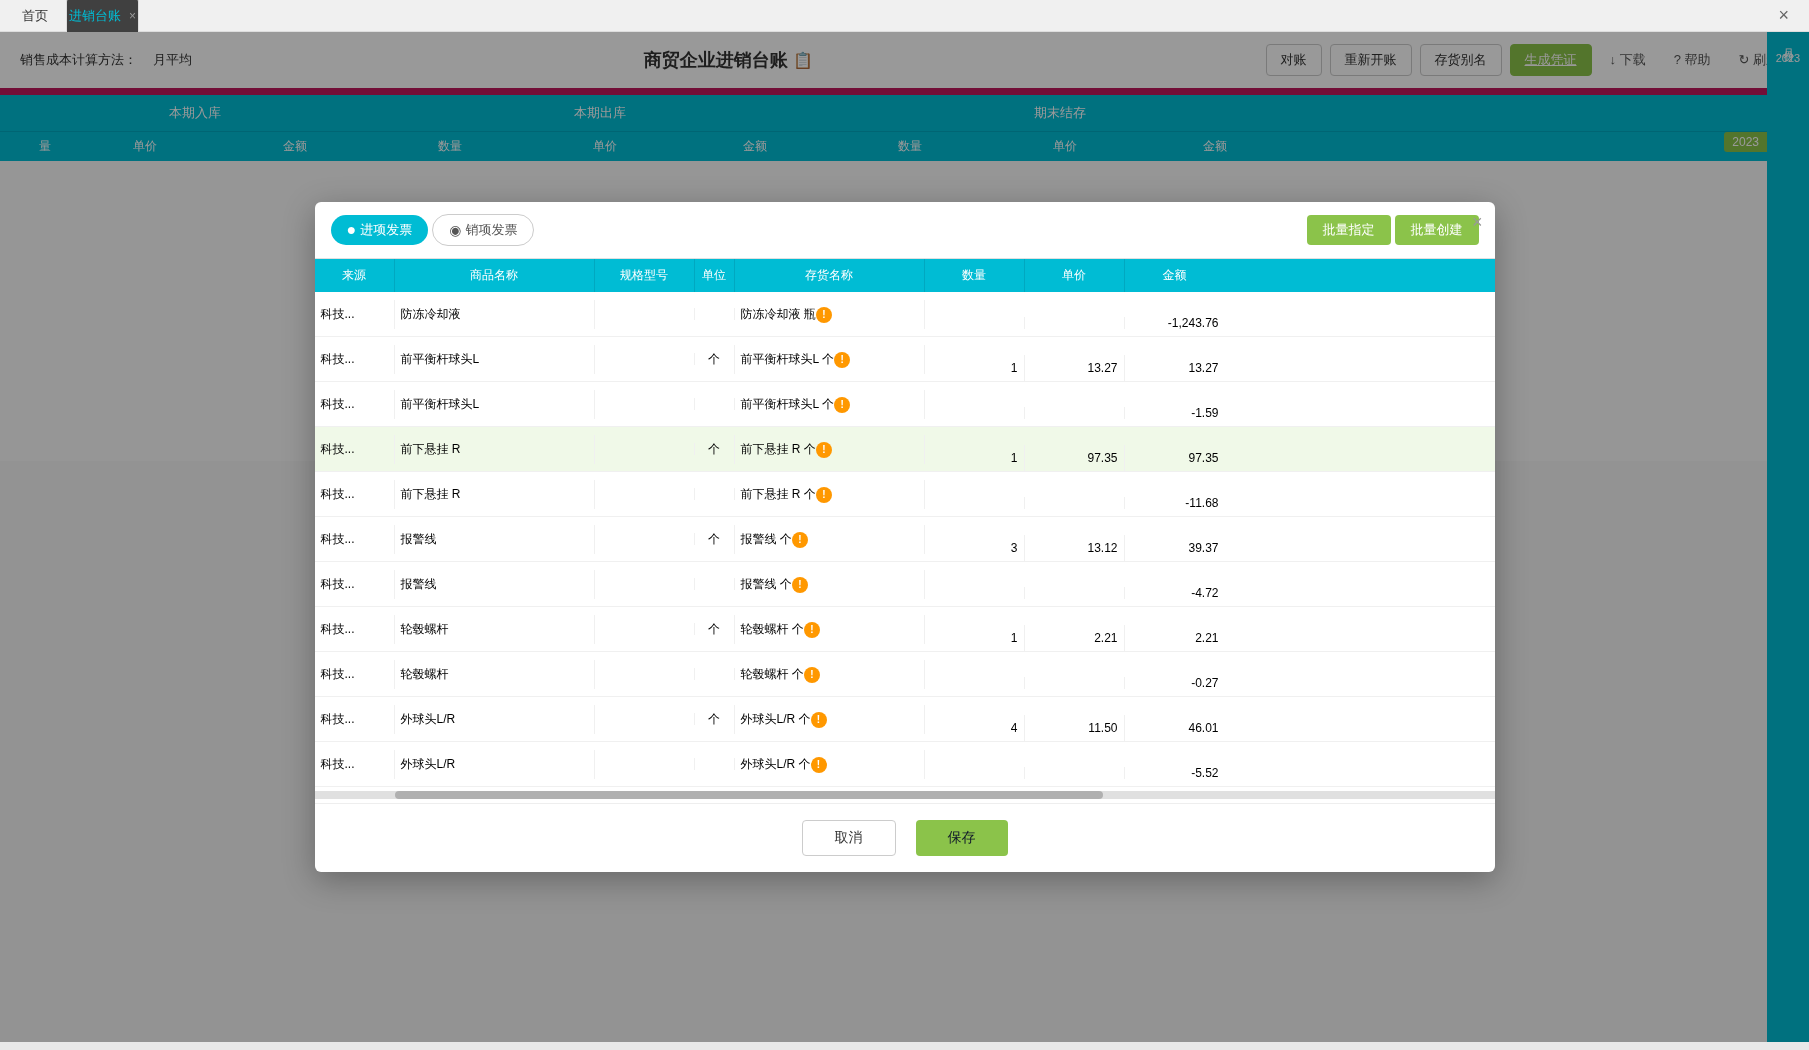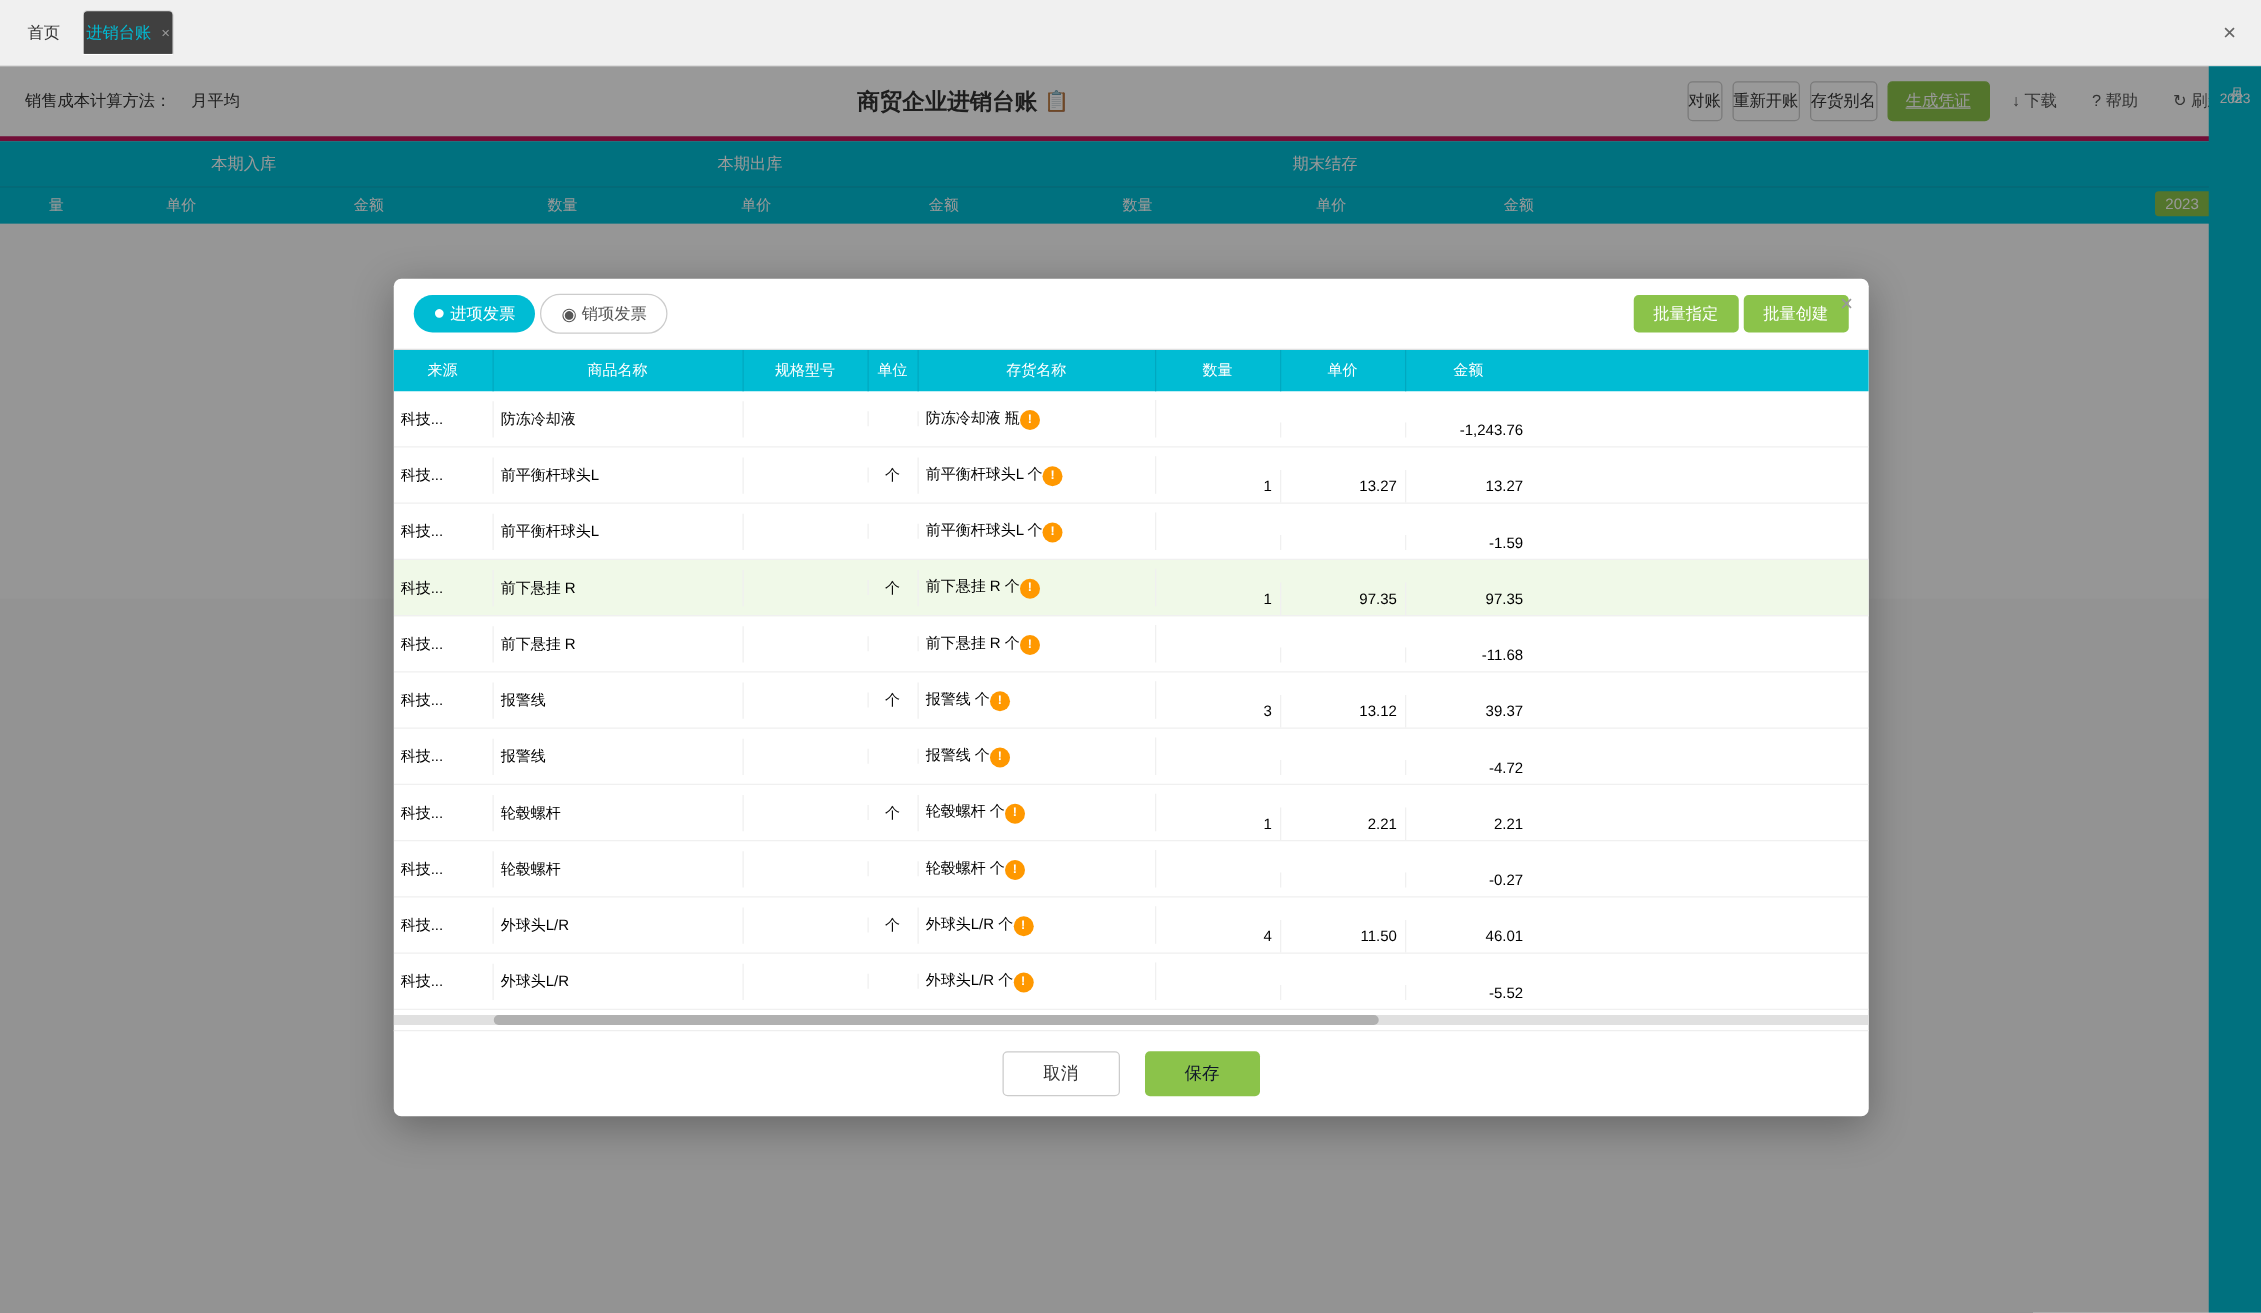--- a/index.html
+++ b/index.html
@@ -1,35 +1,35 @@
 <!DOCTYPE html>
 <html><head>
   <meta charset="utf-8">
   <style>
     * { box-sizing: border-box; margin: 0; padding: 0; }
     body { font-family: 'Microsoft YaHei', Arial, sans-serif; font-size: 13px; background: #e8e8e8; width: 1809px; height: 1050px; overflow: hidden; }
 
     
-    .top-bar { display: flex; align-items: center; height: 53px; background: #f0f0f0; border-bottom: 1px solid #ddd; padding: 0 8px; gap: 4px; }
+    .top-bar { display: flex; align-items: center; height: 32px; background: #f0f0f0; border-bottom: 1px solid #ddd; padding: 0 8px; gap: 4px; }
     .tab-home { padding: 8px 14px; font-size: 13px; color: #333; cursor: pointer; background: transparent; border: none; }
     .tab-active { background: #404040; border: 1px solid #ddd; border-bottom: 1px solid #fff; border-radius: 4px 4px 0 0; padding: 8px 2px; font-size: 13px; color: #00bcd4; cursor: pointer; display: flex; align-items: center; gap: 4px; text-align: center; }
     .tab-close { font-size: 12px; color: #999; margin-left: 4px; cursor: pointer; }
     .top-close-btn { margin-left: auto; font-size: 18px; color: #666; cursor: pointer; border: none; background: transparent; padding: 0 12px; }
 
     
     .page-bg { position: relative; width: 100%; height: calc(1050px - 40px); background: #f5f5f5; }
 
     
-    .page-header { display: flex; align-items: center; padding: 12px 20px; background: #fff; border-bottom: 4px solid #be185d; gap: 12px; }
+    .page-header { display: flex; align-items: center; padding: 12px 20px; background: #fff; border-bottom: 7px solid #be185d; gap: 12px; }
     .cost-label { font-size: 13px; color: #333; }
     .cost-method { font-size: 13px; color: #333; margin-left: 4px; }
     .page-title { flex: 1; text-align: center; font-size: 18px; font-weight: bold; color: #333; display: flex; align-items: center; justify-content: center; gap: 6px; }
     .page-title-icon { font-size: 16px; color: #666; }
     .header-btns { display: flex; gap: 8px; align-items: center; }
-    .btn-outline { padding: 6px 0; border: 1px solid #ccc; border-radius: 4px; background: #fff; color: #333; cursor: pointer; font-size: 13px; }
+    .btn-outline { padding: 6px 14px; border: 1px solid #ccc; border-radius: 4px; background: #fff; color: #333; cursor: pointer; font-size: 13px; }
     .btn-green { padding: 6px 14px; border: 1px solid #8bc34a; border-radius: 4px; background: #8bc34a; color: #fff; cursor: pointer; font-size: 13px; text-decoration: underline; }
     .btn-text { padding: 6px 10px; border: none; background: transparent; color: #555; cursor: pointer; font-size: 13px; display: flex; align-items: center; gap: 4px; }
 
     
     .table-header-row1 { display: flex; background: #00bcd4; color: #fff; text-align: center; height: 36px; align-items: center; }
     .table-header-row2 { display: flex; background: #00bcd4; color: #fff; text-align: center; height: 30px; align-items: center; border-top: 1px solid #00a8c0; }
     .th-section { text-align: center; font-size: 13px; }
     .th-cell { font-size: 12px; text-align: center; }
 
     

